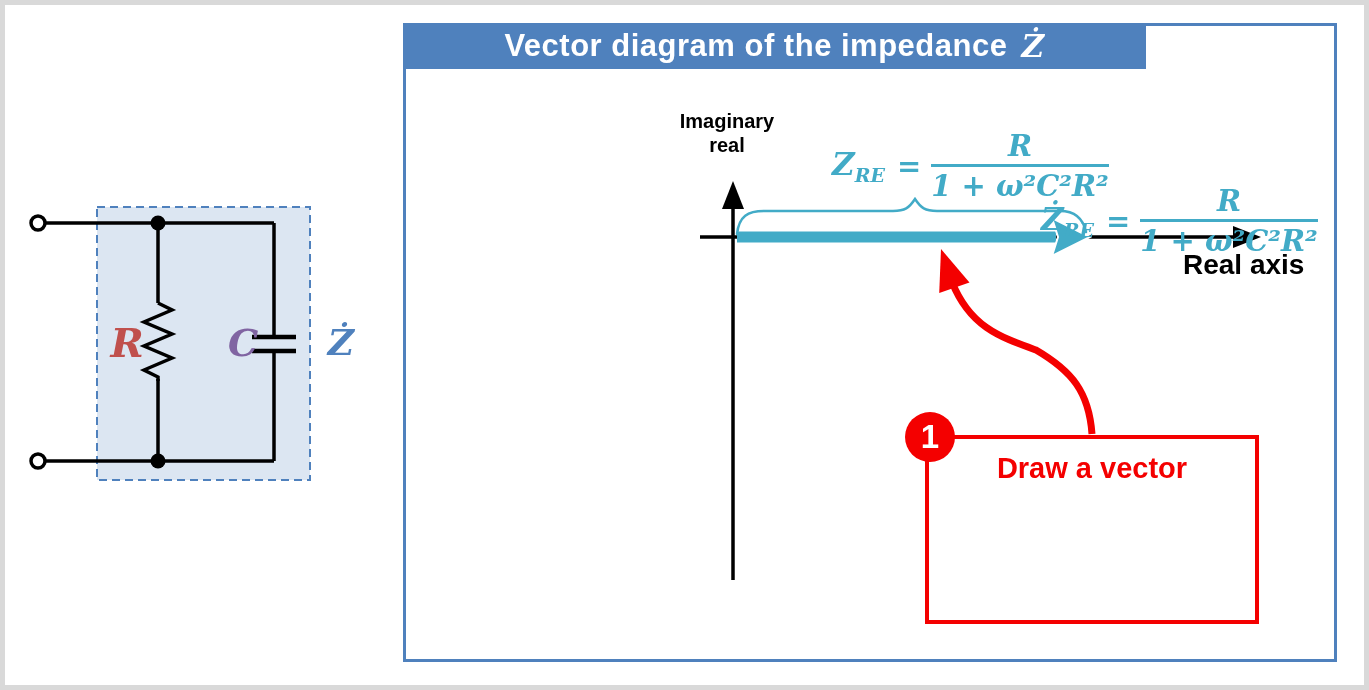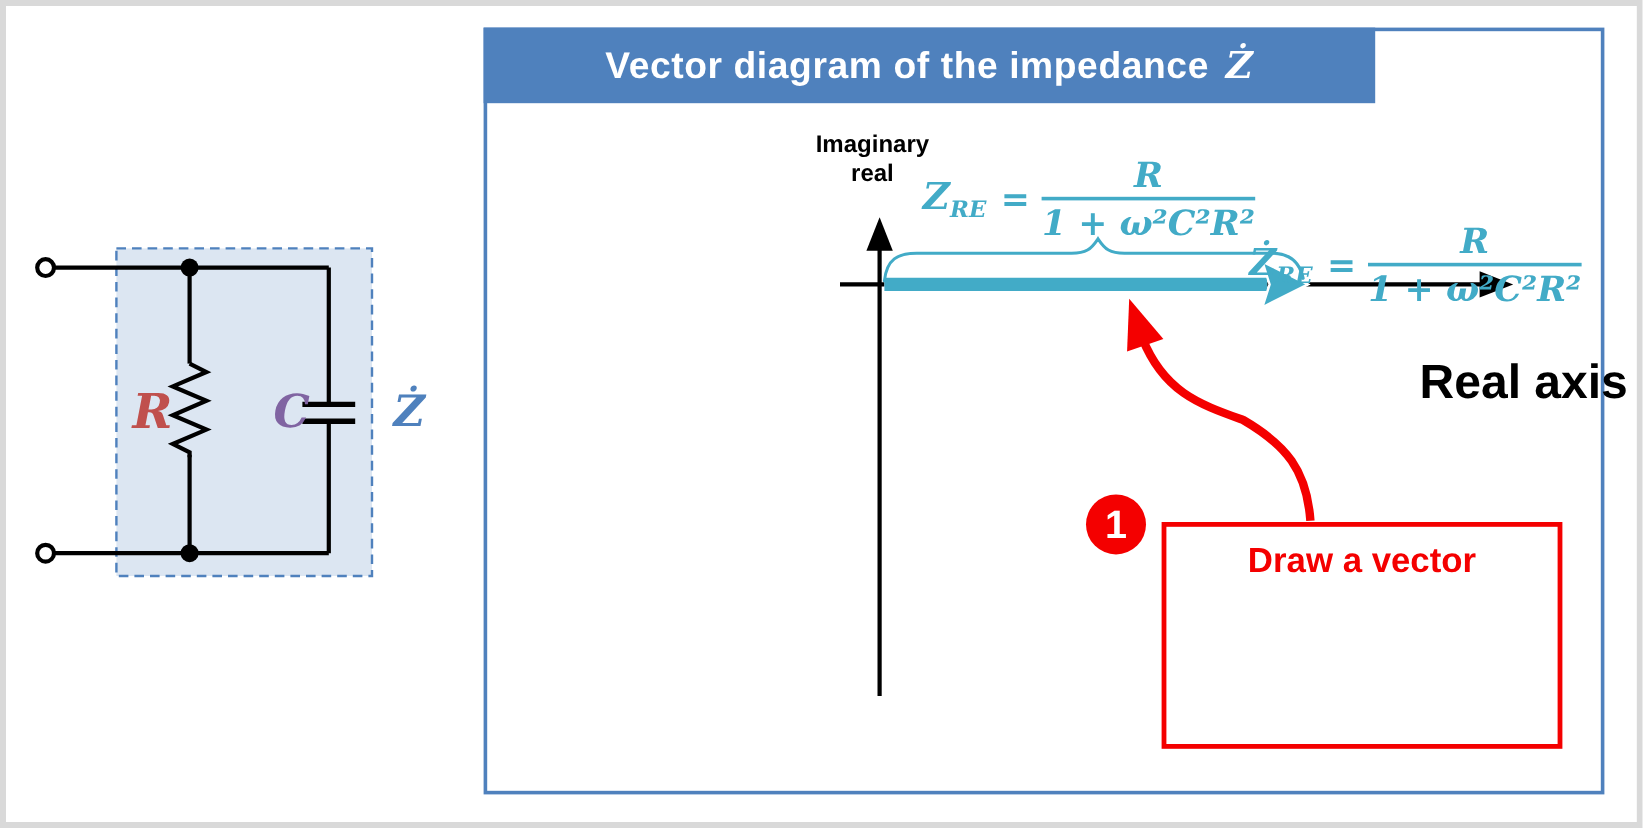--- a/index.html
+++ b/index.html
@@ -8,57 +8,57 @@
     font-family:"Liberation Sans",sans-serif;
   }
   .frame{position:absolute;inset:0;border:5px solid #d9d9d9;pointer-events:none;z-index:9;}
 
   
   .panel{
     position:absolute;left:403px;top:23px;width:934px;height:639px;
     border:3px solid #4f81bd;background:#fff;box-sizing:border-box;
   }
   .titlebar{
-    position:absolute;left:403px;top:23px;width:743px;height:63px;background:#4f81bd;
+    position:absolute;left:403px;top:23px;width:743px;height:46px;background:#4f81bd;
     display:flex;align-items:center;justify-content:center;z-index:2;
     color:#fff;font-weight:bold;font-size:31px;letter-spacing:.5px;
   }
   .titlebar .math{font-family:"DejaVu Serif",serif;font-style:italic;margin-left:14px;}
 
   
   svg.layer{position:absolute;left:0;top:0;width:1369px;height:690px;z-index:1;}
 
   
   .imag-label{
     position:absolute;left:636px;top:110px;width:182px;text-align:center;z-index:2;
     font-weight:bold;font-size:20px;color:#000;line-height:1.18;
   }
   .imag-label span{display:block;}
   .real-label{
     position:absolute;left:1183px;top:249px;z-index:2;
-    font-weight:bold;font-size:40px;color:#000;margin-top:48px;
+    font-weight:bold;font-size:28px;color:#000;
   }
 
   
   .formula{
     position:absolute;display:flex;align-items:center;z-index:2;color:#42abc7;
     font-family:"DejaVu Serif",serif;font-style:italic;font-weight:bold;
   }
   .formula .lhs{font-size:31px;}
   .formula .lhs .sub{font-size:19px;vertical-align:-7px;letter-spacing:0;}
   .formula .eq{font-size:29px;margin:0 10px 0 12px;}
   .frac{display:inline-block;text-align:center;font-size:29px;}
   .frac .num{padding:0 10px 1px;border-bottom:3px solid #42abc7;}
   .frac .den{padding-top:2px;white-space:nowrap;}
-  .f1{left:769px;top:129px;}
+  .f1{left:832px;top:129px;}
   .f2{left:1041px;top:152px;margin-top:32px;}
 
   
   .callout{
-    position:absolute;left:968px;top:435px;width:334px;height:189px;box-sizing:border-box;
+    position:absolute;left:925px;top:435px;width:334px;height:189px;box-sizing:border-box;
     border:4px solid #f40000;background:#fff;z-index:3;
     color:#f40000;font-weight:bold;font-size:29px;text-align:center;line-height:38px;
     padding-top:10px;
   }
   .math-sym{font-family:"DejaVu Serif",serif;font-style:italic;margin-left:7px;}
   .math-sub{font-family:"DejaVu Serif",serif;font-style:italic;font-size:18px;vertical-align:-6px;margin-left:1px;}
   .badge{
     position:absolute;left:905px;top:412px;width:50px;height:50px;border-radius:50%;
     background:#f40000;color:#fff;z-index:4;display:flex;align-items:center;justify-content:center;
     font-weight:bold;font-size:33px;

